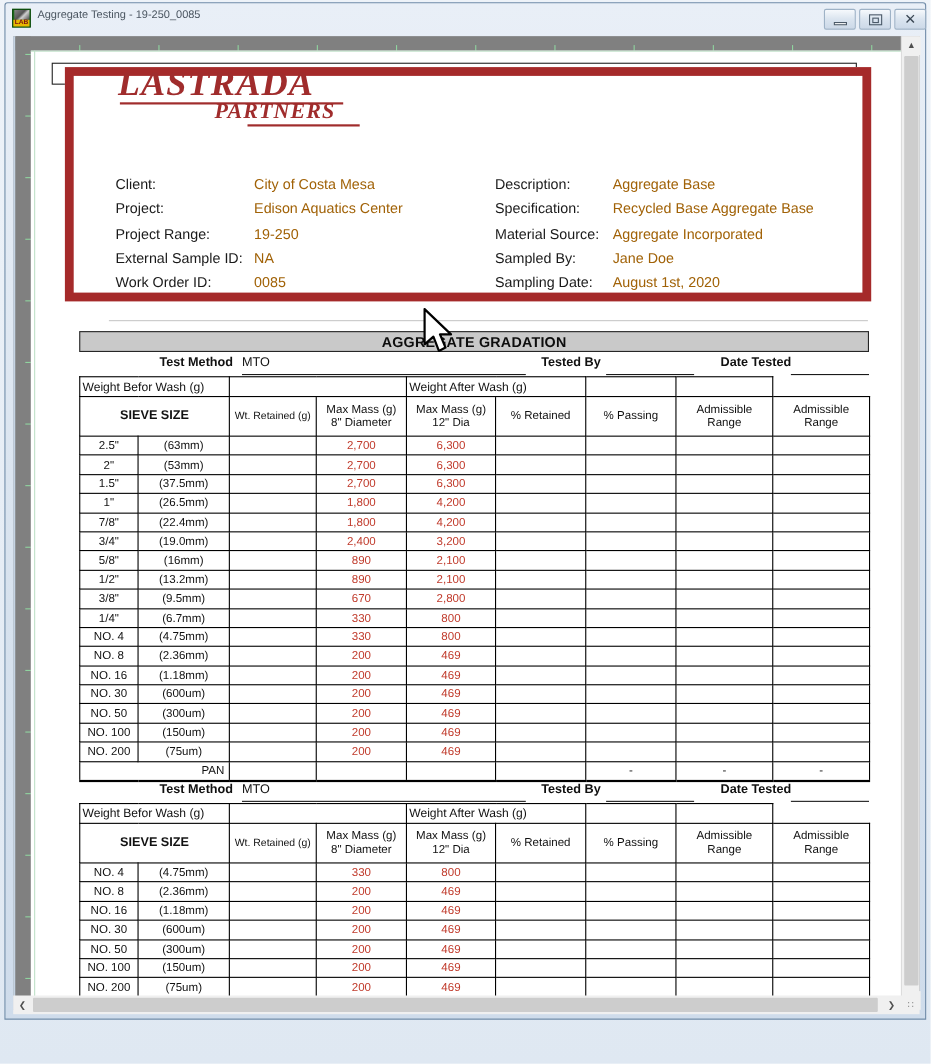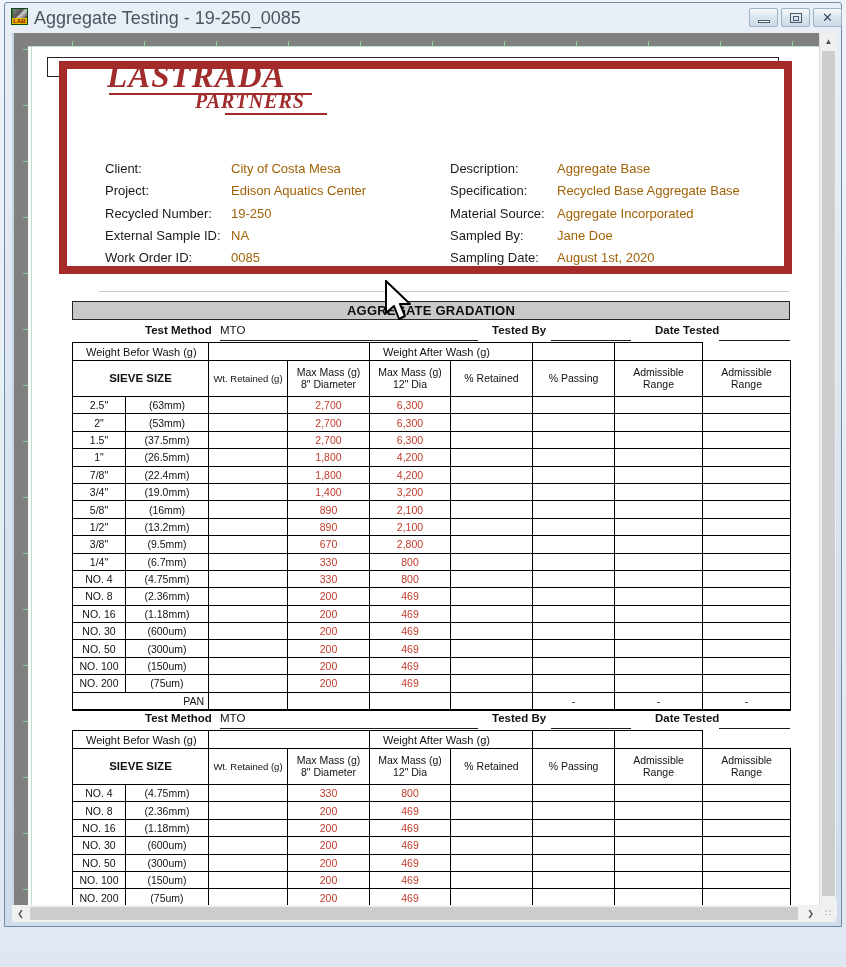--- a/index.html
+++ b/index.html
@@ -60,21 +60,21 @@
     color: #7a1010;
     font-size: 6px;
     line-height: 7px;
     text-align: center;
     font-family: "Liberation Sans", sans-serif;
     font-weight: bold;
   }
   #title-text {
     position: absolute;
     left: 29px; top: 5px;
-    font-size: 18px;
+    font-size: 10px;
     color: #4a5560;
     font-family: "Liberation Sans", sans-serif;
     white-space: nowrap;
   }
   .win-btn {
     position: absolute;
     top: 5px;
     width: 29px; height: 19px;
     border: 1px solid #9eb2c6;
     border-radius: 2px;
@@ -325,21 +325,21 @@
     color: #111;
     padding: 0;
     height: 16.4px;
     text-align: center;
     vertical-align: middle;
     background: #fff;
   }
   table.grad tr.wash-row td { height: 17px; }
   table.grad td.wash-label {
     text-align: left;
-    padding-left: 13px;
+    padding-left: 2px;
     font-size: 11px;
   }
   table.grad td.hdr {
     font-size: 10.5px;
     line-height: 11.5px;
     height: 33px;
     padding: 1px 1px;
   }
   table.grad td.hdr-sieve {
     font-weight: bold;
@@ -522,21 +522,21 @@
         </div>
 
         <div class="meta-col" id="meta-left">
           <div class="meta-row">
             <span class="meta-label">Client:</span><span class="meta-value">City of Costa Mesa</span>
           </div>
           <div class="meta-row">
             <span class="meta-label">Project:</span><span class="meta-value">Edison Aquatics Center</span>
           </div>
           <div class="meta-row">
-            <span class="meta-label">Recycled Number:</span><span class="meta-value">19-250</span>
+            <span class="meta-label">Project Range:</span><span class="meta-value">19-250</span>
           </div>
           <div class="meta-row">
             <span class="meta-label">External Sample ID:</span><span class="meta-value">NA</span>
           </div>
           <div class="meta-row">
             <span class="meta-label">Work Order ID:</span><span class="meta-value">0085</span>
           </div>
         </div>
 
         <div class="meta-col" id="meta-right">
@@ -668,21 +668,21 @@
                 <td class="red">4,200</td>
                 <td></td>
                 <td></td>
                 <td></td>
                 <td></td>
               </tr>
             <tr>
                 <td class="sv-in">3/4"</td>
                 <td class="sv-mm">(19.0mm)</td>
                 <td></td>
-                <td class="red">1,400</td>
+                <td class="red">2,400</td>
                 <td class="red">3,200</td>
                 <td></td>
                 <td></td>
                 <td></td>
                 <td></td>
               </tr>
             <tr>
                 <td class="sv-in">5/8"</td>
                 <td class="sv-mm">(16mm)</td>
                 <td></td>

